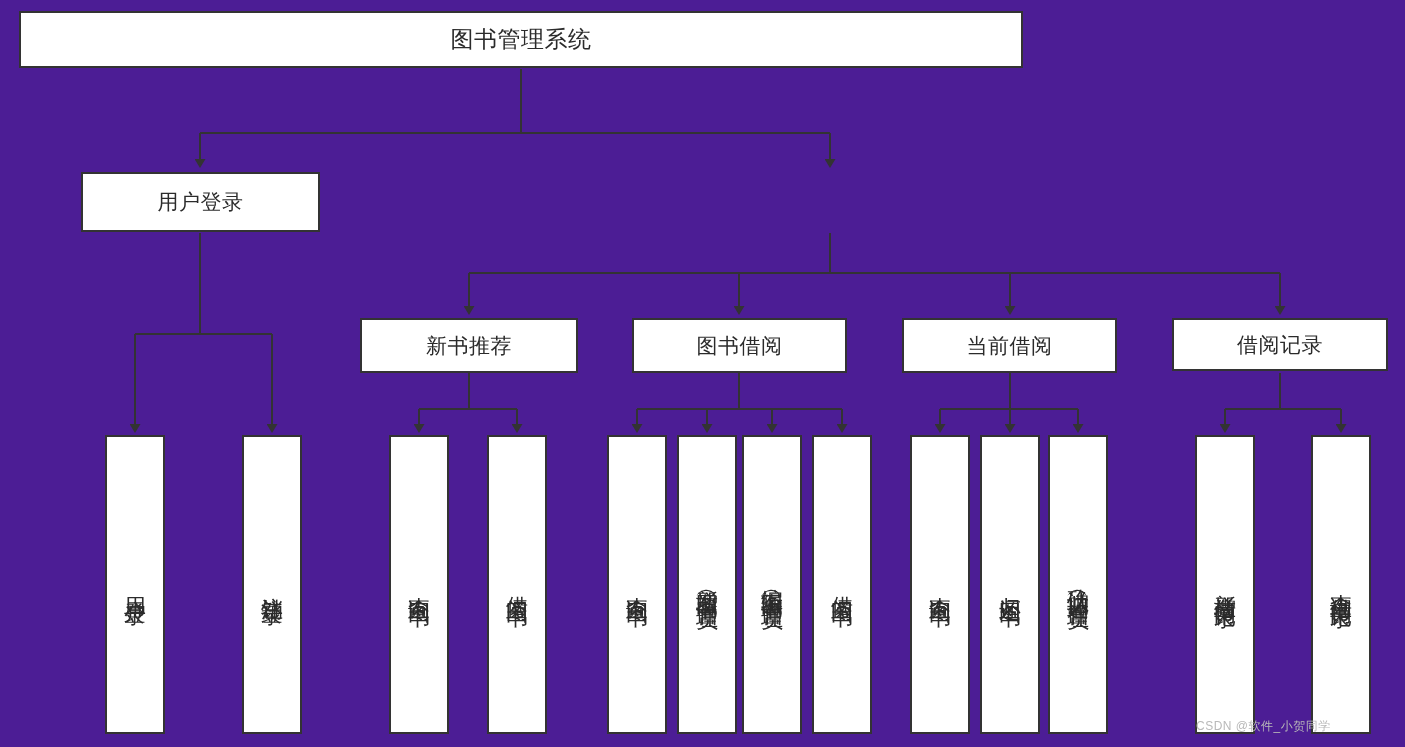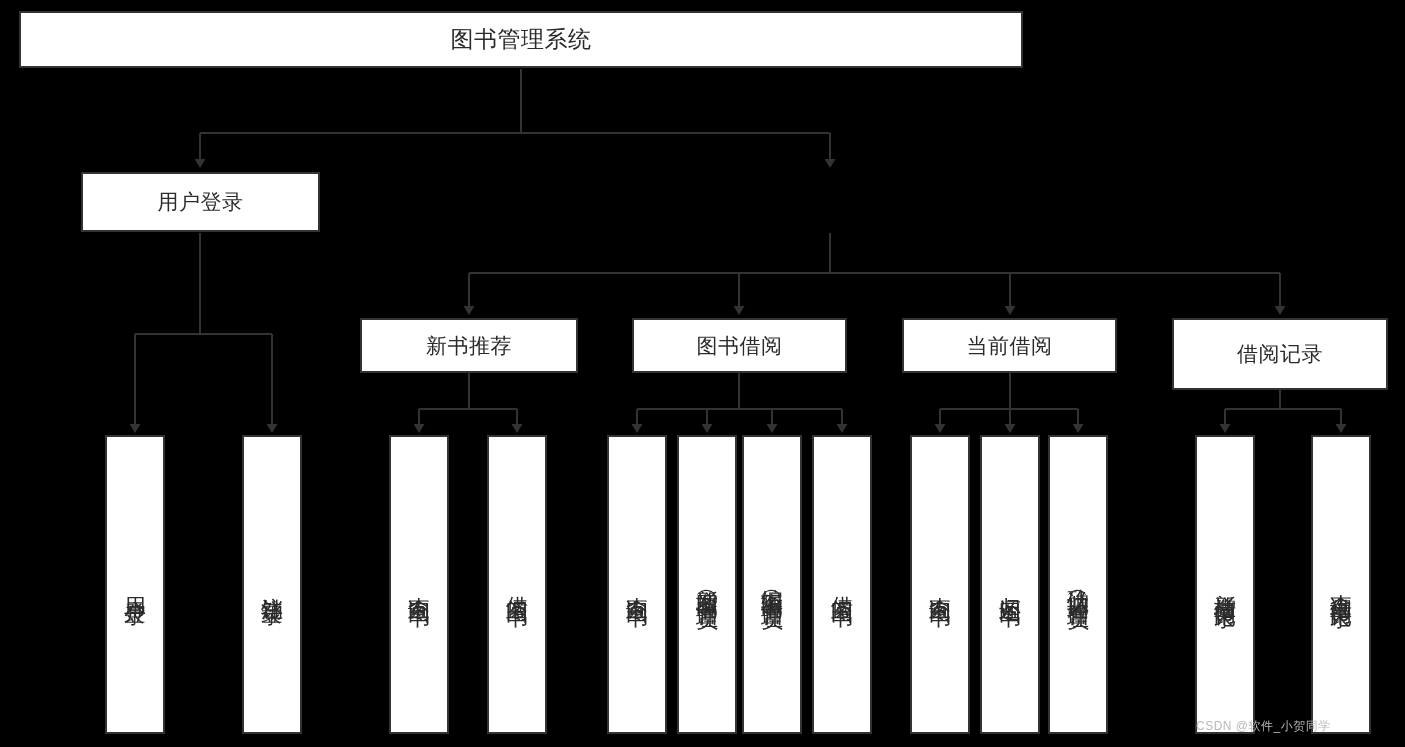--- a/index.html
+++ b/index.html
@@ -7,21 +7,21 @@
     padding: 0;
     background: #ffffff;
   }
   body {
     font-family: "Liberation Sans", "DejaVu Sans", sans-serif;
   }
   #canvas {
     position: relative;
     width: 1405px;
     height: 747px;
-    background: #000000;
+    background: #4c1d95;
     overflow: hidden;
   }
   svg#wires {
     position: absolute;
     left: 0;
     top: 0;
     width: 1405px;
     height: 747px;
     pointer-events: none;
   }
@@ -136,21 +136,21 @@
   </div>
 
   <div class="node horizontal" style="left:632px; top:318px; width:215px; height:55px;">
     <span class="label">图书借阅</span>
   </div>
 
   <div class="node horizontal" style="left:902px; top:318px; width:215px; height:55px;">
     <span class="label">当前借阅</span>
   </div>
 
-  <div class="node horizontal" style="left:1172px; top:318px; width:216px; height:72px;">
+  <div class="node horizontal" style="left:1172px; top:318px; width:216px; height:53px;">
     <span class="label">借阅记录</span>
   </div>
 
   <div class="node vertical" style="left:105px; top:435px; width:60px; height:299px;">
     <span class="label">用户登录</span>
   </div>
 
   <div class="node vertical" style="left:242px; top:435px; width:60px; height:299px;">
     <span class="label">注销登录</span>
   </div>

